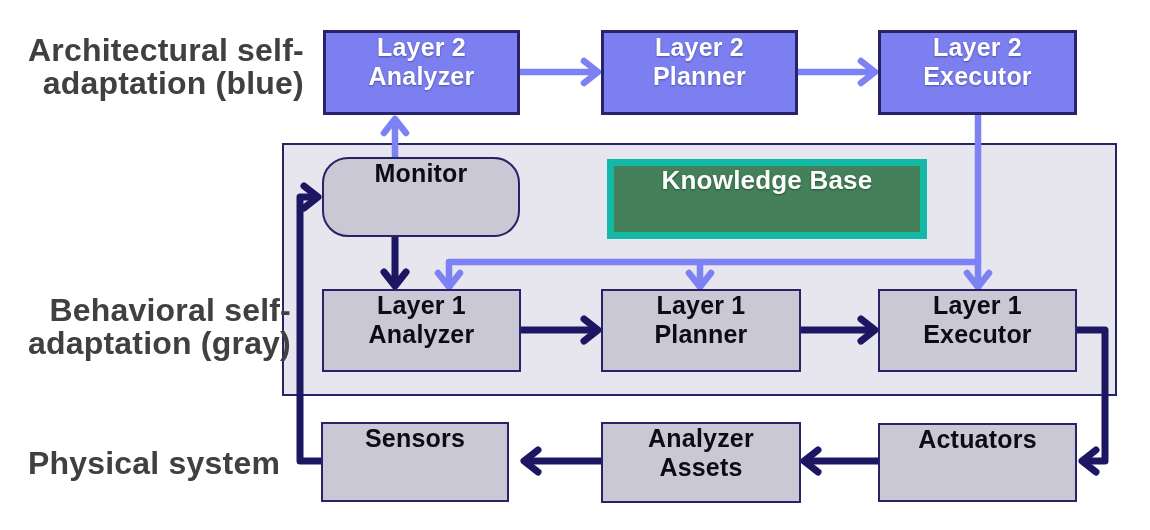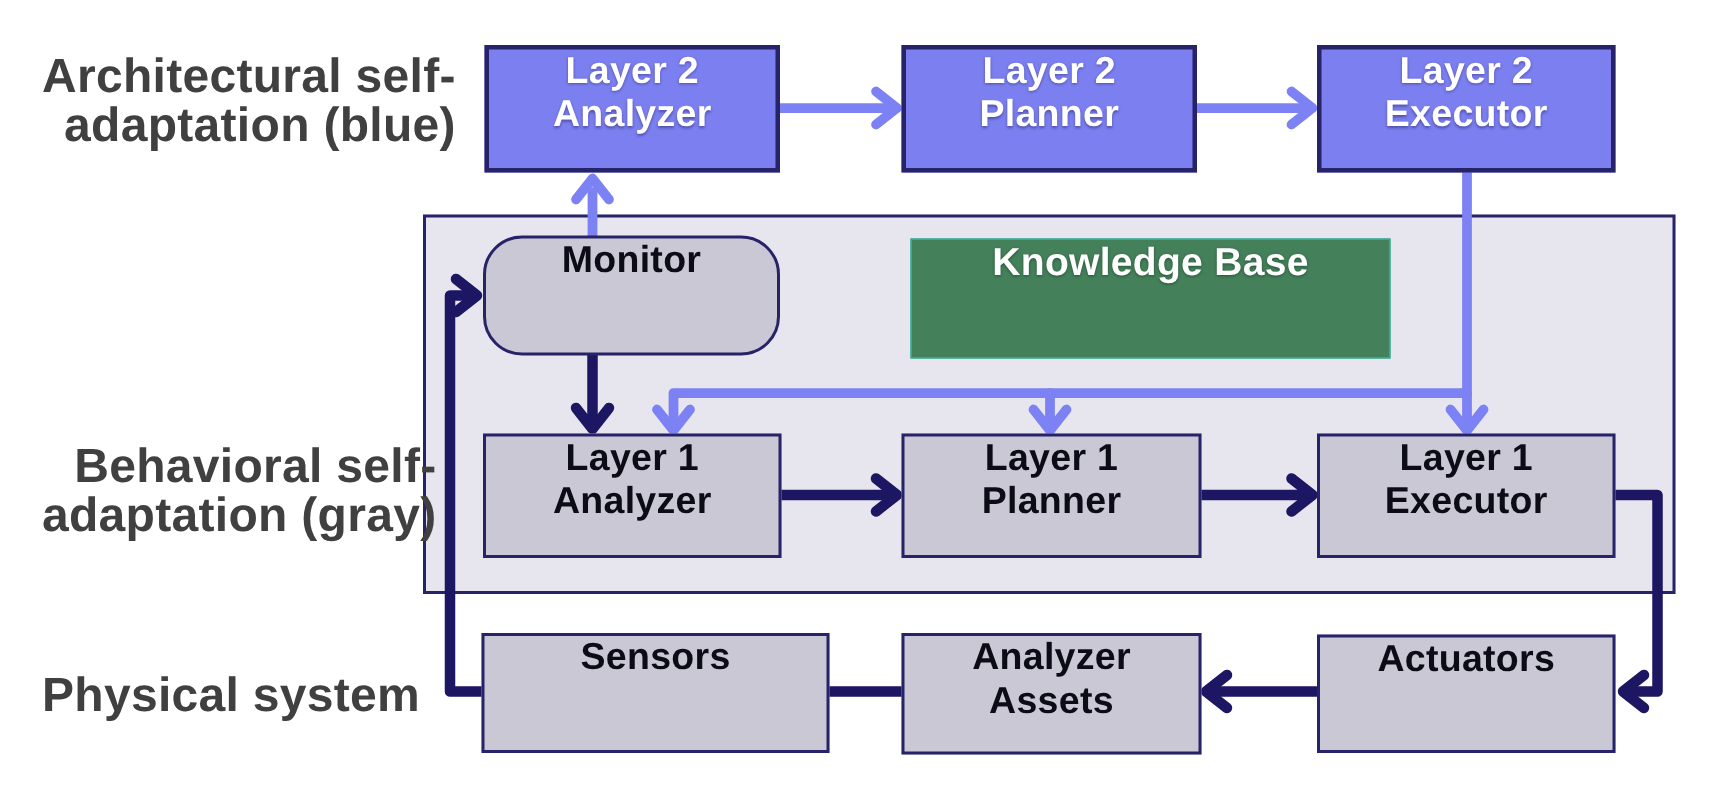--- a/index.html
+++ b/index.html
@@ -36,21 +36,21 @@
     color:#ffffff;
     text-shadow:0 1px 2px rgba(25,22,80,0.45);
   }
   .node.gray{
     background:#cac8d5;
     border:2px solid #262368;
     color:#0c0c16;
   }
   .node.green{
     background:#44805a;
-    border:1px solid #14b8a6;
+    border:7px solid #14b8a6;
     color:#ffffff;
     font-size:26px;
     text-shadow:0 1px 2px rgba(10,35,20,0.5);
   }
   .side-label{
     position:absolute;
     font-weight:bold;
     font-size:32px;line-height:33px;
     color:#404040;
     white-space:pre-line;
@@ -99,21 +99,21 @@
       <div class="node blue" style="left: 878px; top: 30px; width: 199px; height: 85px;"><span>Layer 2
 Executor</span></div>
       <div class="node gray" style="left: 322px; top: 157px; width: 198px; height: 80px; border-radius: 26px;"><span>Monitor</span></div>
       <div class="node green" style="left: 607px; top: 159px; width: 320px; height: 80px;"><span>Knowledge Base</span></div>
       <div class="node gray" style="left: 322px; top: 289px; width: 199px; height: 83px;"><span>Layer 1
 Analyzer</span></div>
       <div class="node gray" style="left: 601px; top: 289px; width: 200px; height: 83px;"><span>Layer 1
 Planner</span></div>
       <div class="node gray" style="left: 878px; top: 289px; width: 199px; height: 83px;"><span>Layer 1
 Executor</span></div>
-      <div class="node gray" style="left: 321px; top: 422px; width: 232px; height: 80px;"><span>Sensors</span></div>
+      <div class="node gray" style="left: 321px; top: 422px; width: 188px; height: 80px;"><span>Sensors</span></div>
       <div class="node gray" style="left: 601px; top: 422px; width: 200px; height: 81px;"><span>Analyzer
 Assets</span></div>
       <div class="node gray" style="left: 878px; top: 423px; width: 199px; height: 79px;"><span>Actuators</span></div>
     </div>
   <div id="labels-root">
       <div class="side-label" style="left: 28px; top: 34px;">Architectural self-
 adaptation (blue)</div>
       <div class="side-label" style="left: 28px; top: 294px;">Behavioral self-
 adaptation (gray)</div>
       <div class="side-label" style="left: 28px; top: 447px;">Physical system</div>

